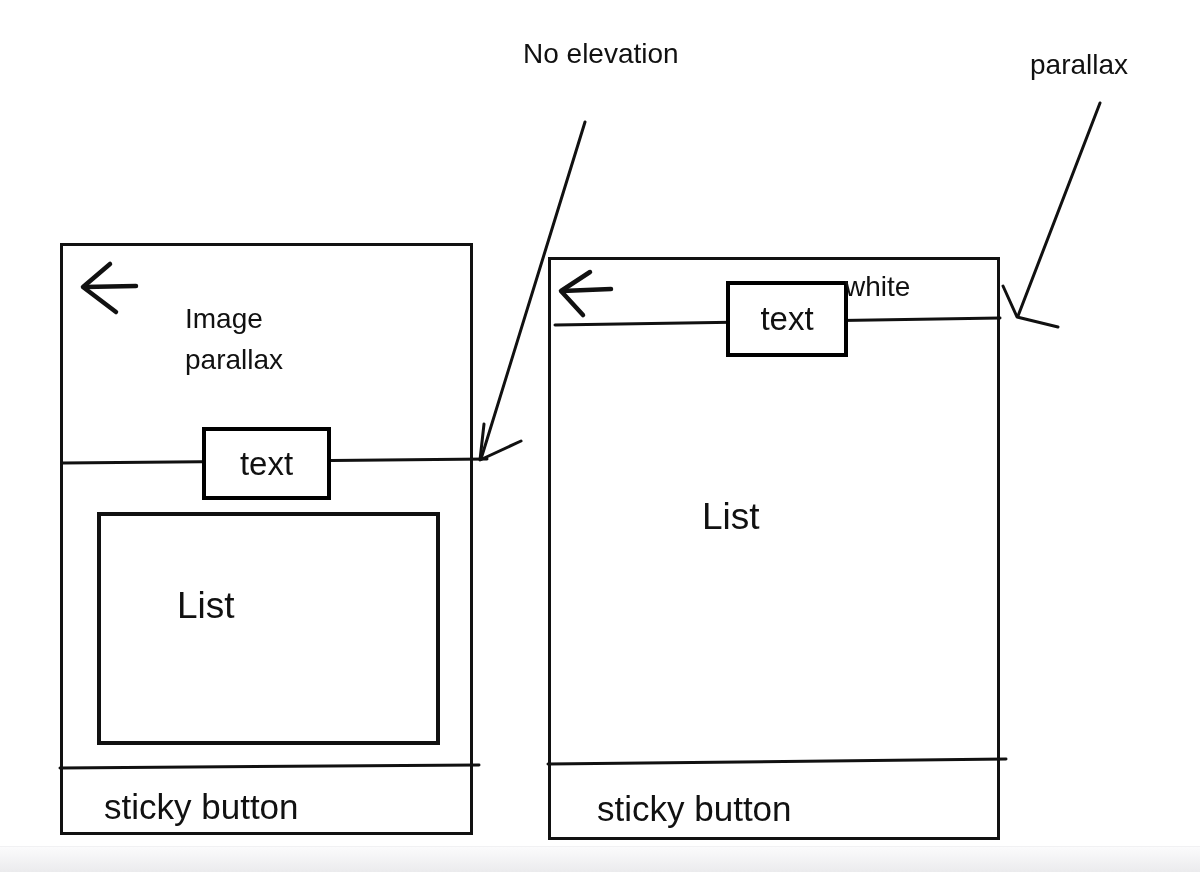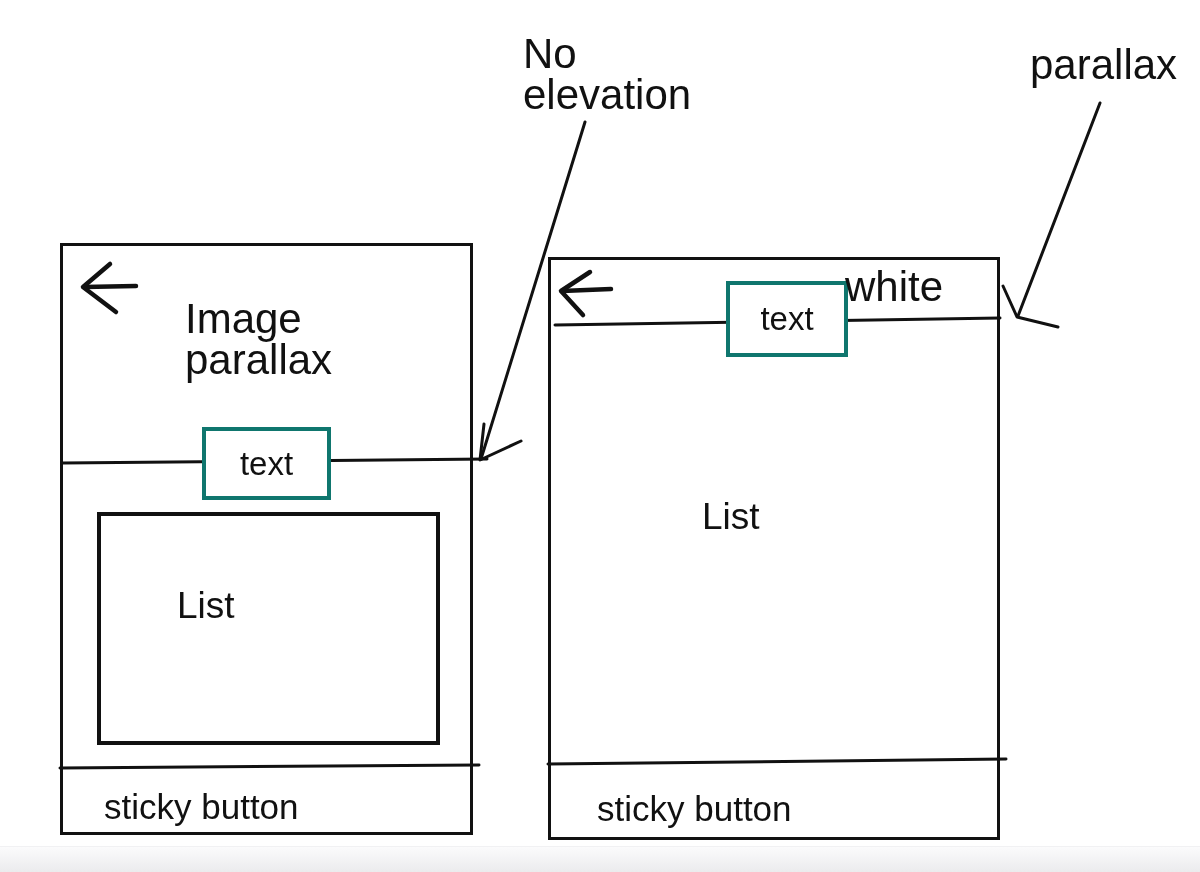--- a/index.html
+++ b/index.html
@@ -34,29 +34,29 @@
   svg.overlay {
     position: absolute;
     left: 0; top: 0;
     width: 1200px; height: 872px;
     z-index: 2;
     pointer-events: none;
   }
   .label {
     position: absolute;
     z-index: 3;
-    font-size: 42px;
+    font-size: 28px;
     line-height: 41px;
     color: #111;
     white-space: pre-line;
   }
   .chip {
     position: absolute;
     z-index: 3;
-    border: 4px solid #0f766e;
+    border: 4px solid #000000;
     background: #ffffff;
     display: flex;
     align-items: center;
     justify-content: center;
     font-size: 33px;
     color: #111;
   }
   .chip.left-chip  { left: 202px; top: 427px; width: 129px; height: 73px; }
   .chip.right-chip { left: 726px; top: 281px; width: 122px; height: 76px; }
   .list-box {

